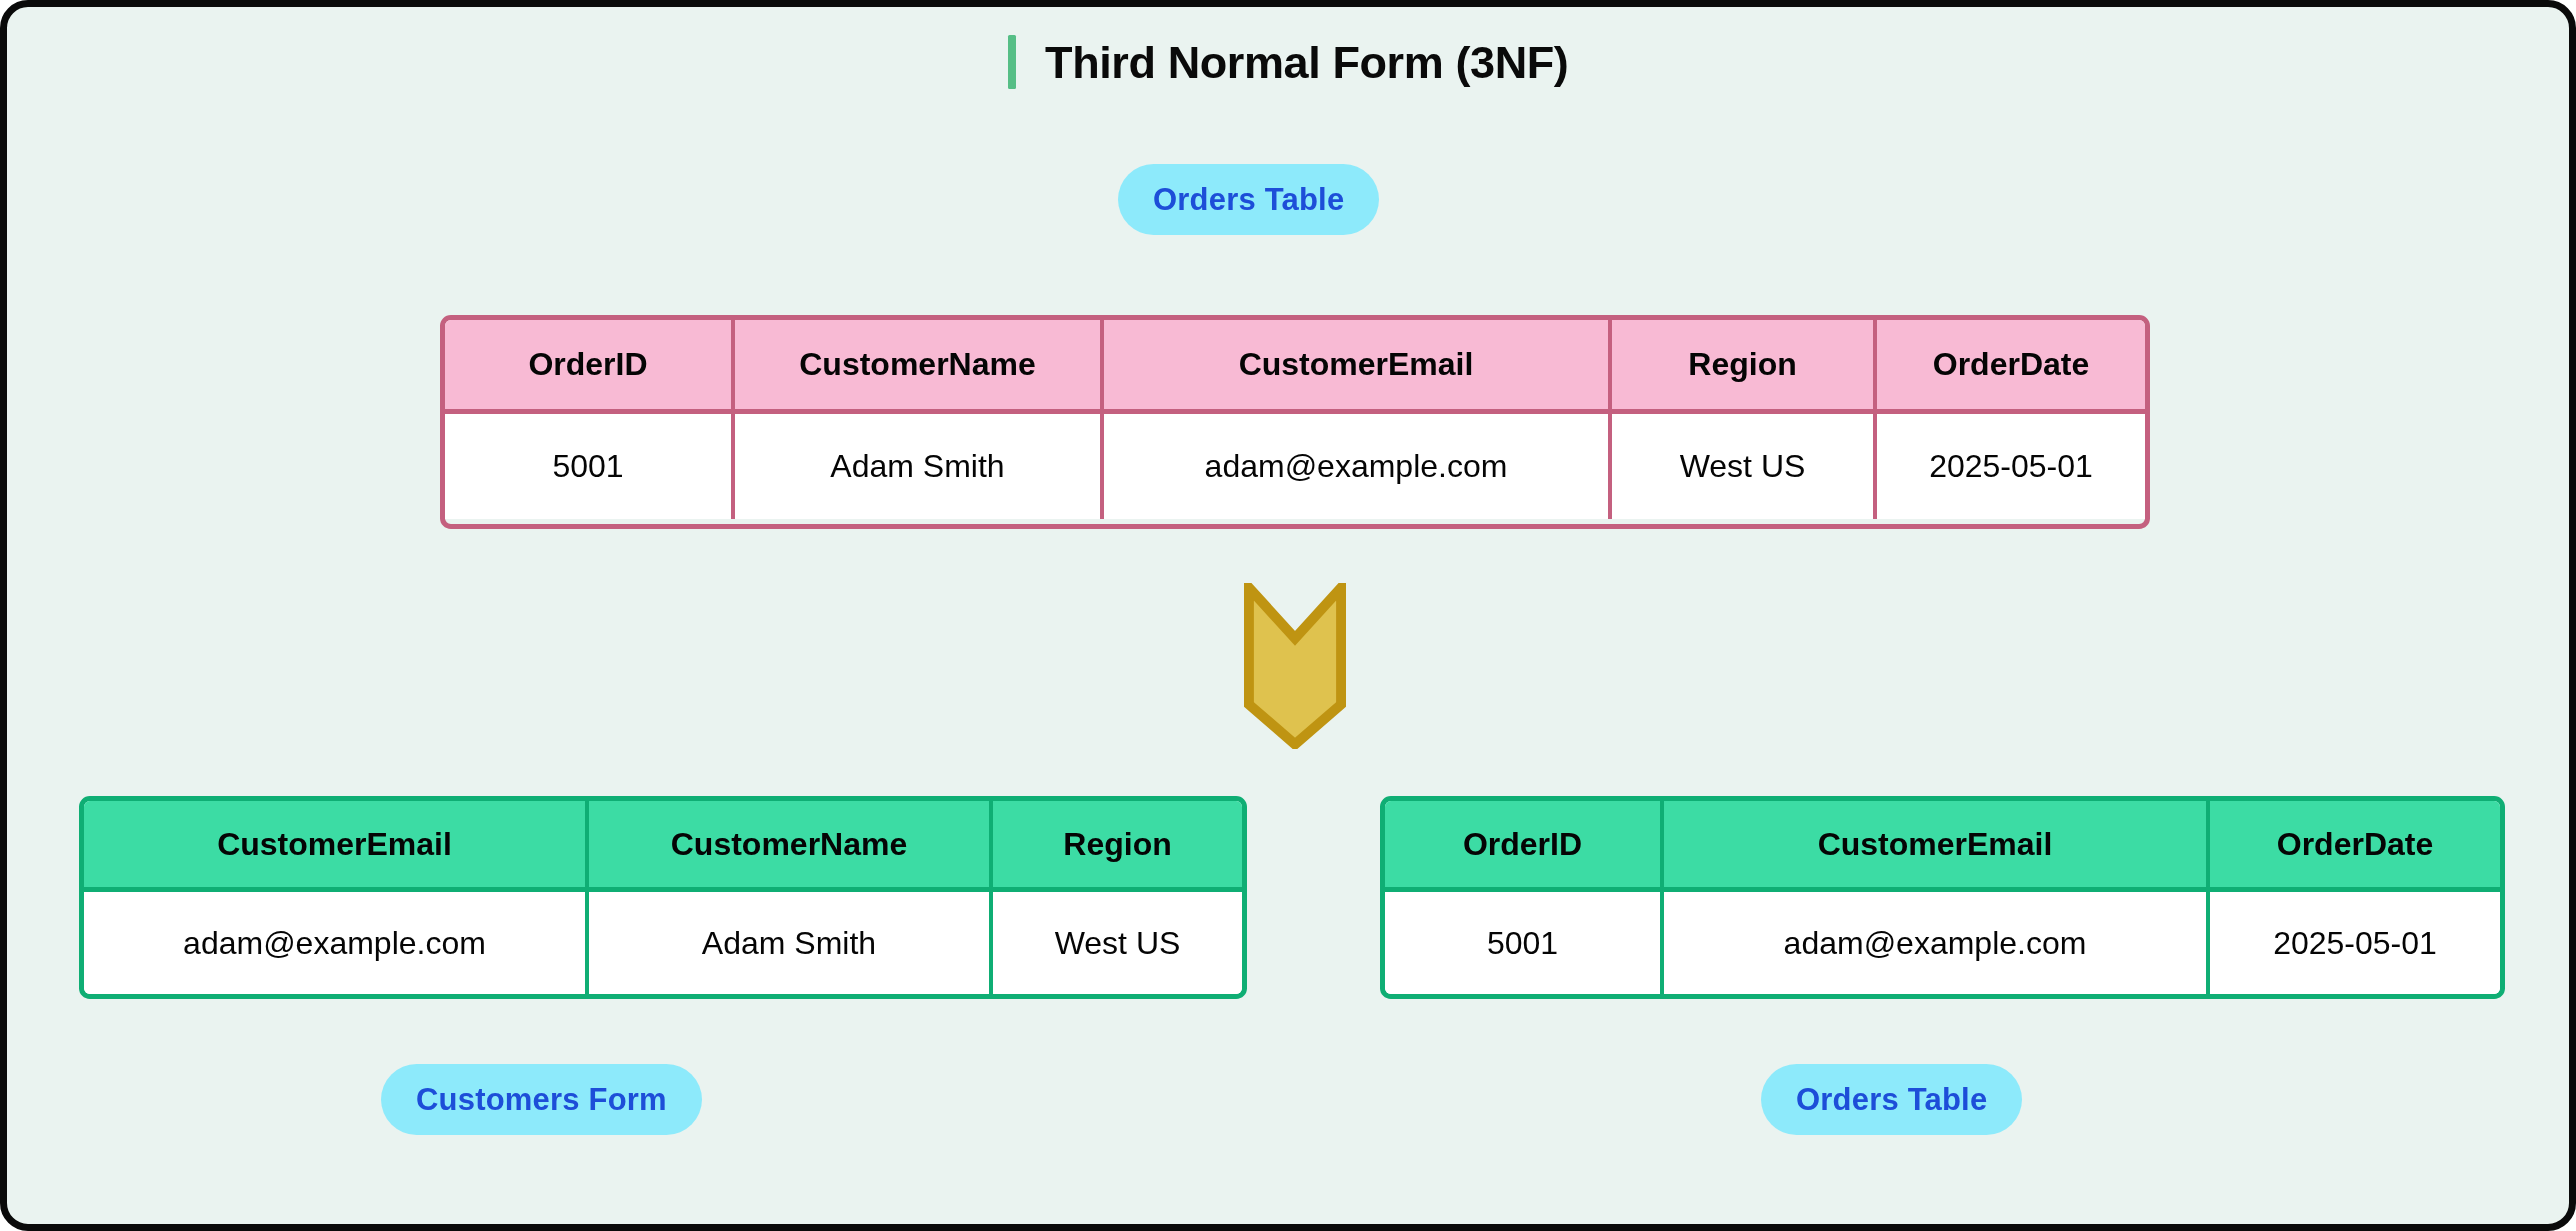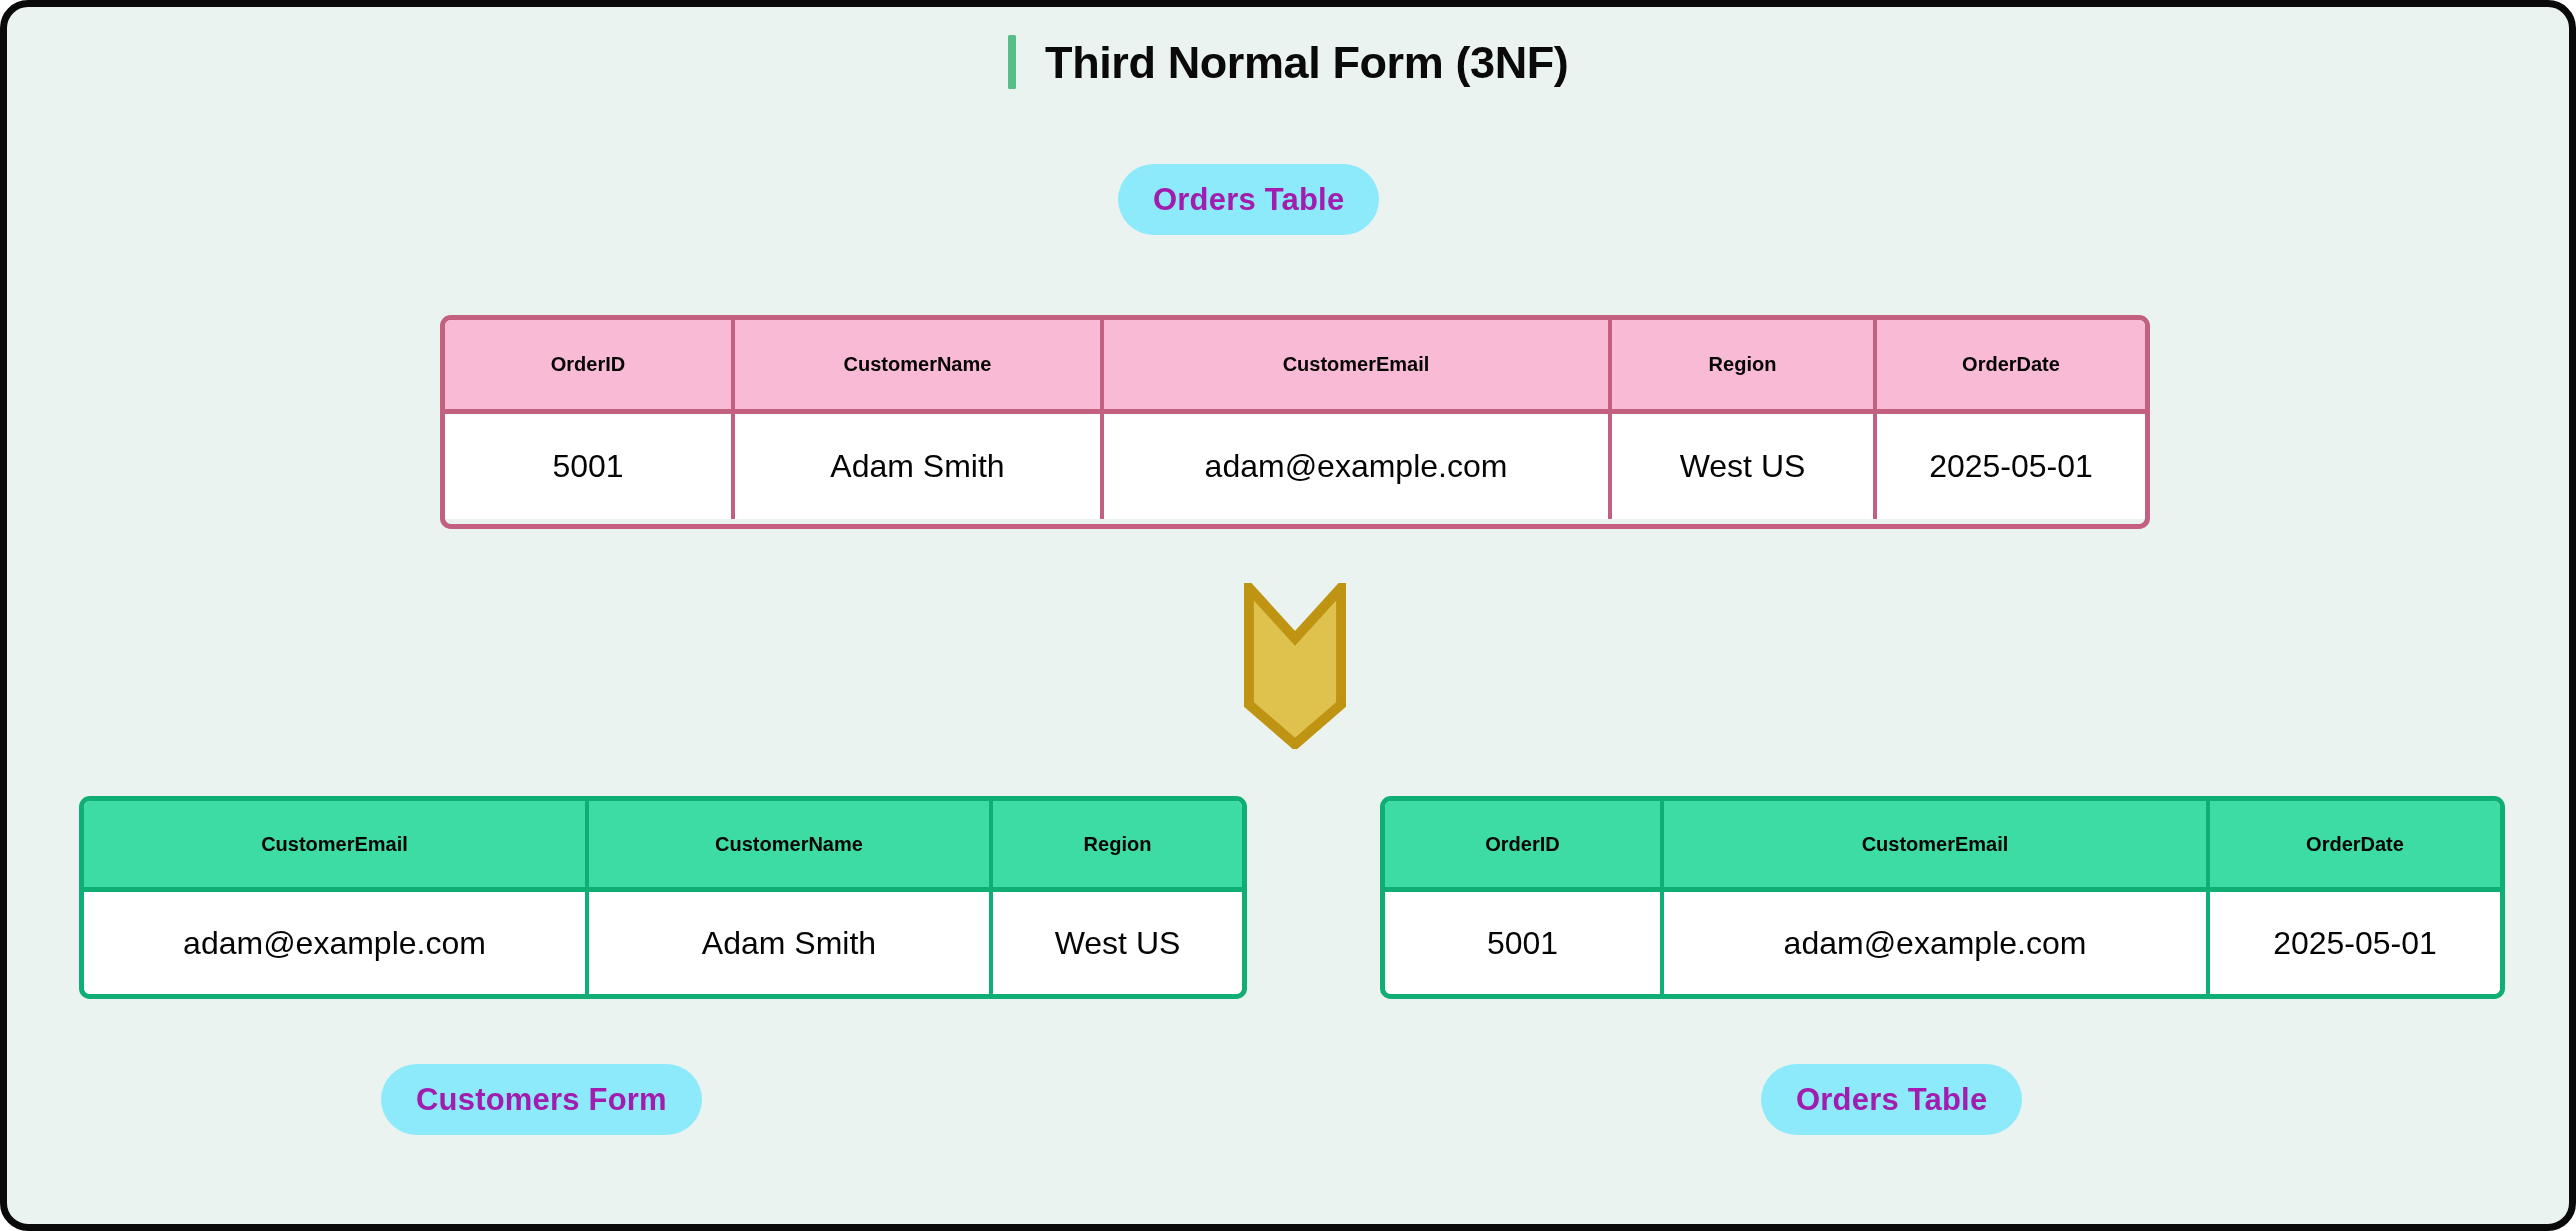--- a/index.html
+++ b/index.html
@@ -55,21 +55,21 @@
   }
 
   
   .pill {
     position: absolute;
     display: flex;
     align-items: center;
     justify-content: center;
     background: #8DEAFB;
     border-radius: 769px;
-    color: #a21caf;
+    color: #1d4ed8;
     font-size: 31px;
     font-weight: 600;
     letter-spacing: 0.2px;
     white-space: nowrap;
     box-sizing: border-box;
     padding: 0 35px;
     height: 71px;
   }
   .pill-orders-top   { left: 1111px; top: 157px; }
   .pill-customers    { left: 374px;  top: 1057px; }
@@ -92,21 +92,21 @@
     display: flex;
     align-items: center;
     justify-content: center;
     text-align: center;
     color: #050505;
     white-space: nowrap;
     overflow: hidden;
   }
   .tbl .hrow .cell {
     font-weight: 700;
-    font-size: 20px;
+    font-size: 32px;
   }
   .tbl .brow .cell {
     font-weight: 400;
     font-size: 32px;
     background: #FFFFFF;
   }
 
   
   .tbl-pink {
     left: 433px;

